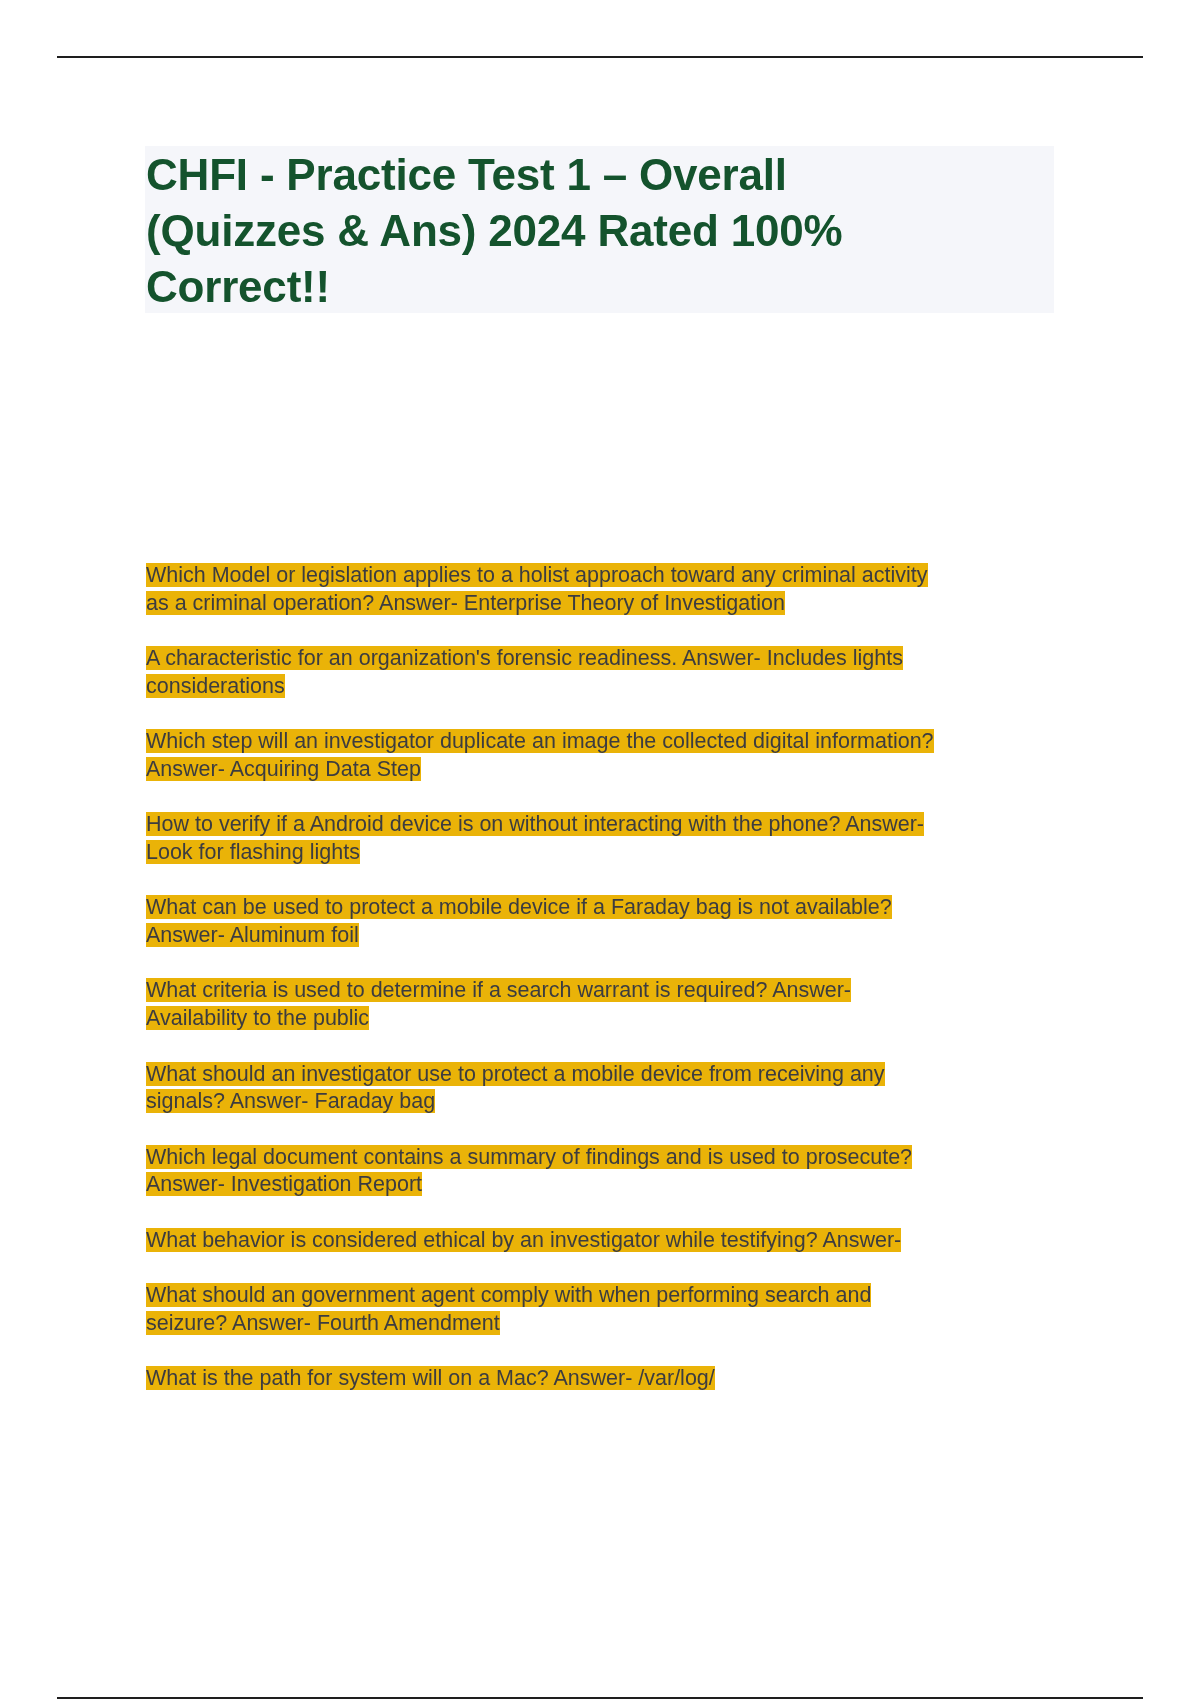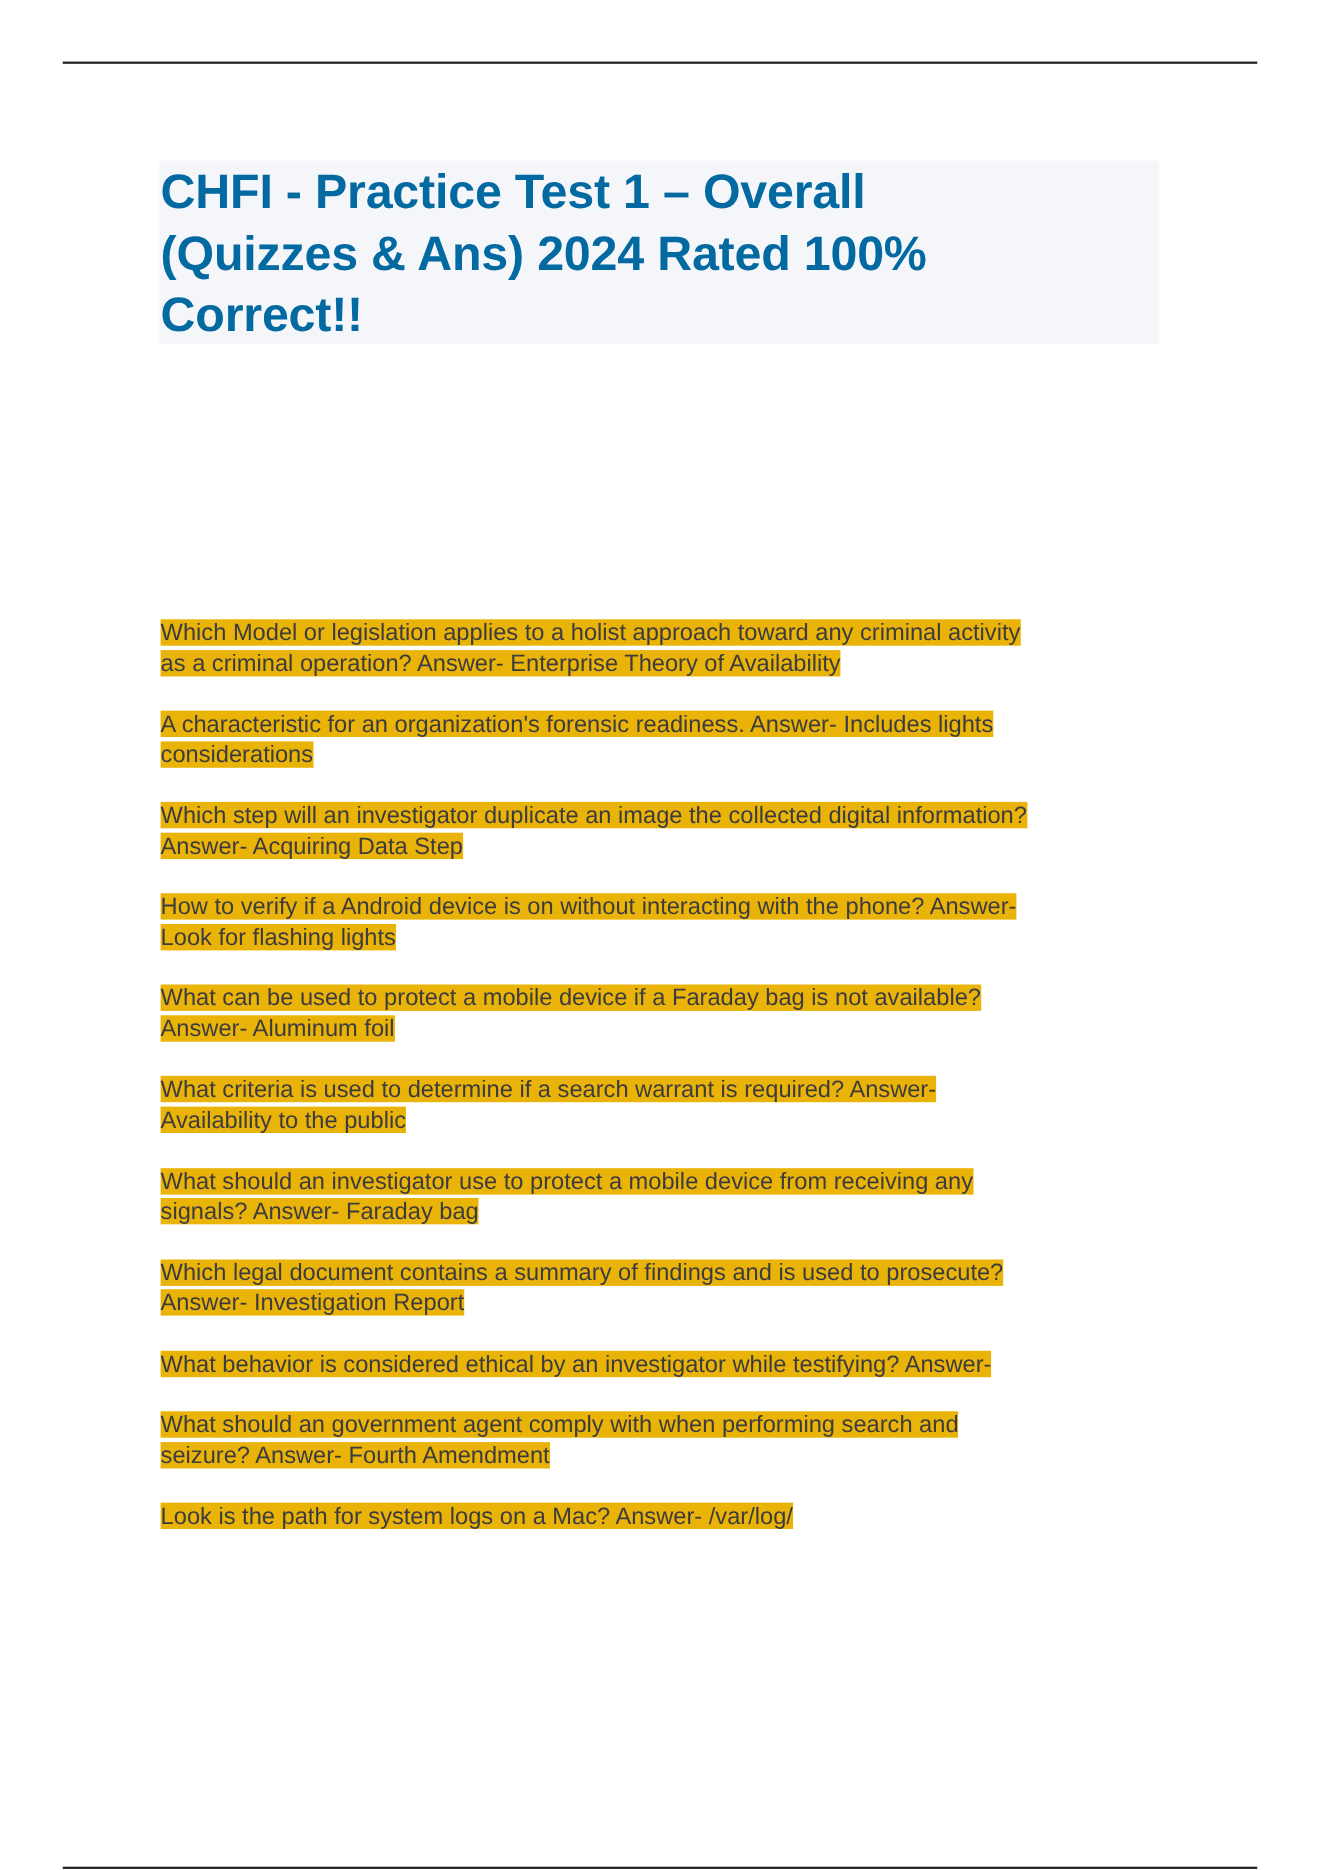--- a/index.html
+++ b/index.html
@@ -32,21 +32,21 @@
       height: 167px;
       background: #f5f6fa;
       box-sizing: border-box;
       padding: 1px 0 0 1px;
     }
     .title {
       margin: 0;
       font-size: 44px;
       line-height: 56px;
       font-weight: bold;
-      color: #0369a1;
+      color: #14532d;
       letter-spacing: -0.2px;
     }
 
     .qa-list {
       position: absolute;
       left: 146px;
       top: 562px;
       width: 900px;
     }
     .qa-item {
@@ -70,21 +70,21 @@
   <h1 class="title">
     <span>CHFI - Practice Test 1 – Overall</span><br>
     <span>(Quizzes &amp; Ans) 2024 Rated 100%</span><br>
     <span>Correct!!</span>
   </h1>
 </div>
 
 <div class="qa-list">
   <p class="qa-item">
     <span class="hl">Which Model or legislation applies to a holist approach toward any criminal activity</span><br>
-    <span class="hl">as a criminal operation?  Answer- Enterprise Theory of Availability</span>
+    <span class="hl">as a criminal operation?  Answer- Enterprise Theory of Investigation</span>
   </p>
   <p class="qa-item">
     <span class="hl">A characteristic for an organization's forensic readiness.  Answer- Includes lights</span><br>
     <span class="hl">considerations</span>
   </p>
   <p class="qa-item">
     <span class="hl">Which step will an investigator duplicate an image the collected digital information?</span><br>
     <span class="hl">Answer- Acquiring Data Step</span>
   </p>
   <p class="qa-item">
@@ -108,17 +108,17 @@
     <span class="hl">Answer- Investigation Report</span>
   </p>
   <p class="qa-item">
     <span class="hl">What behavior is considered ethical by an investigator while testifying?  Answer-</span><br>
   </p>
   <p class="qa-item">
     <span class="hl">What should an government agent comply with when performing search and</span><br>
     <span class="hl">seizure?  Answer- Fourth Amendment</span>
   </p>
   <p class="qa-item">
-    <span class="hl">Look is the path for system logs on a Mac?  Answer- /var/log/</span>
+    <span class="hl">What is the path for system will on a Mac?  Answer- /var/log/</span>
   </p>
 </div>
 
 <div class="rule bottom"></div>
 
 </body></html>

